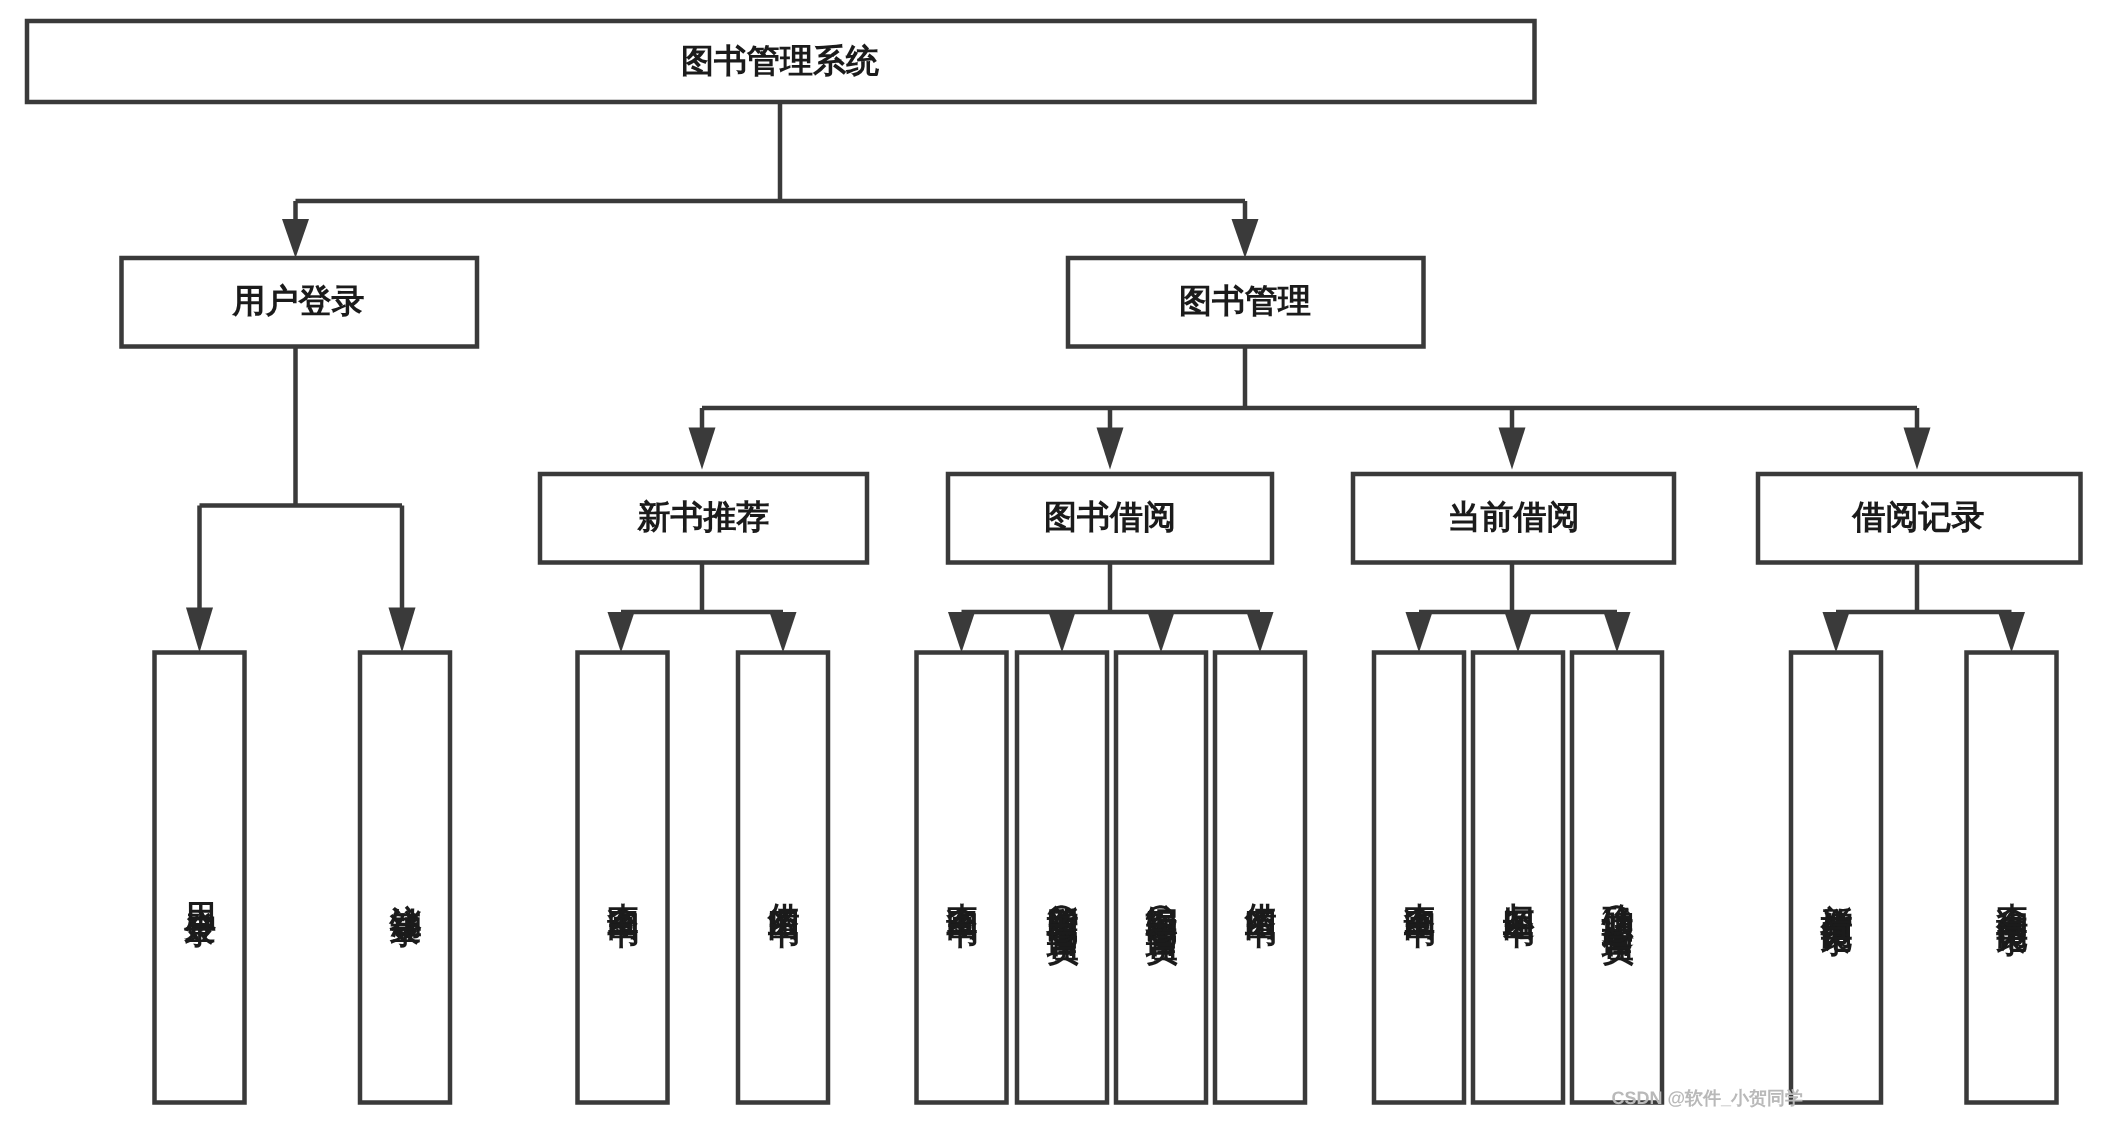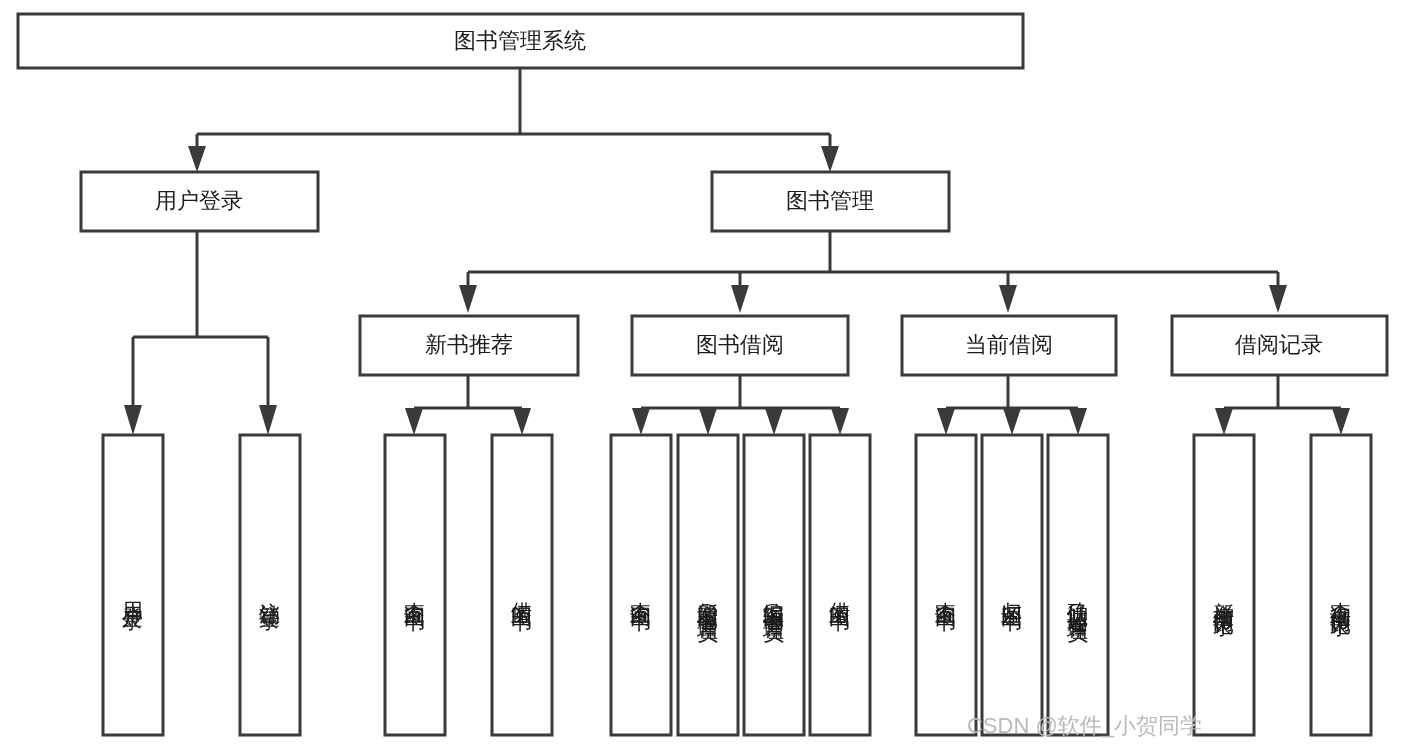--- a/index.html
+++ b/index.html
@@ -11,20 +11,21 @@
     width: 1405px;
     height: 747px;
     font-family: "Liberation Sans", "DejaVu Sans", sans-serif;
     overflow: hidden;
     position: relative;
   }
   #diagram-root {
     position: relative;
     width: 1210px;
     height: 747px;
+    font-weight: bold;
   }
   svg#flowchart {
     position: absolute;
     top: 0;
     left: 0;
     width: 1405px;
     height: 747px;
   }
   .node-box {
     fill: #ffffff;
@@ -55,21 +56,21 @@
     writing-mode: vertical-rl;
     text-orientation: upright;
     letter-spacing: 3px;
     dominant-baseline: central;
   }
   .watermark {
     position: absolute;
     right: 8px;
     bottom: 6px;
     font-family: "Liberation Sans", "DejaVu Sans", sans-serif;
-    font-size: 22px;
+    font-size: 12px;
     color: #b9b9b9;
     white-space: nowrap;
     user-select: none;
   }
 </style>
 </head>
 <body>
 
 <div id="diagram-root">
 

